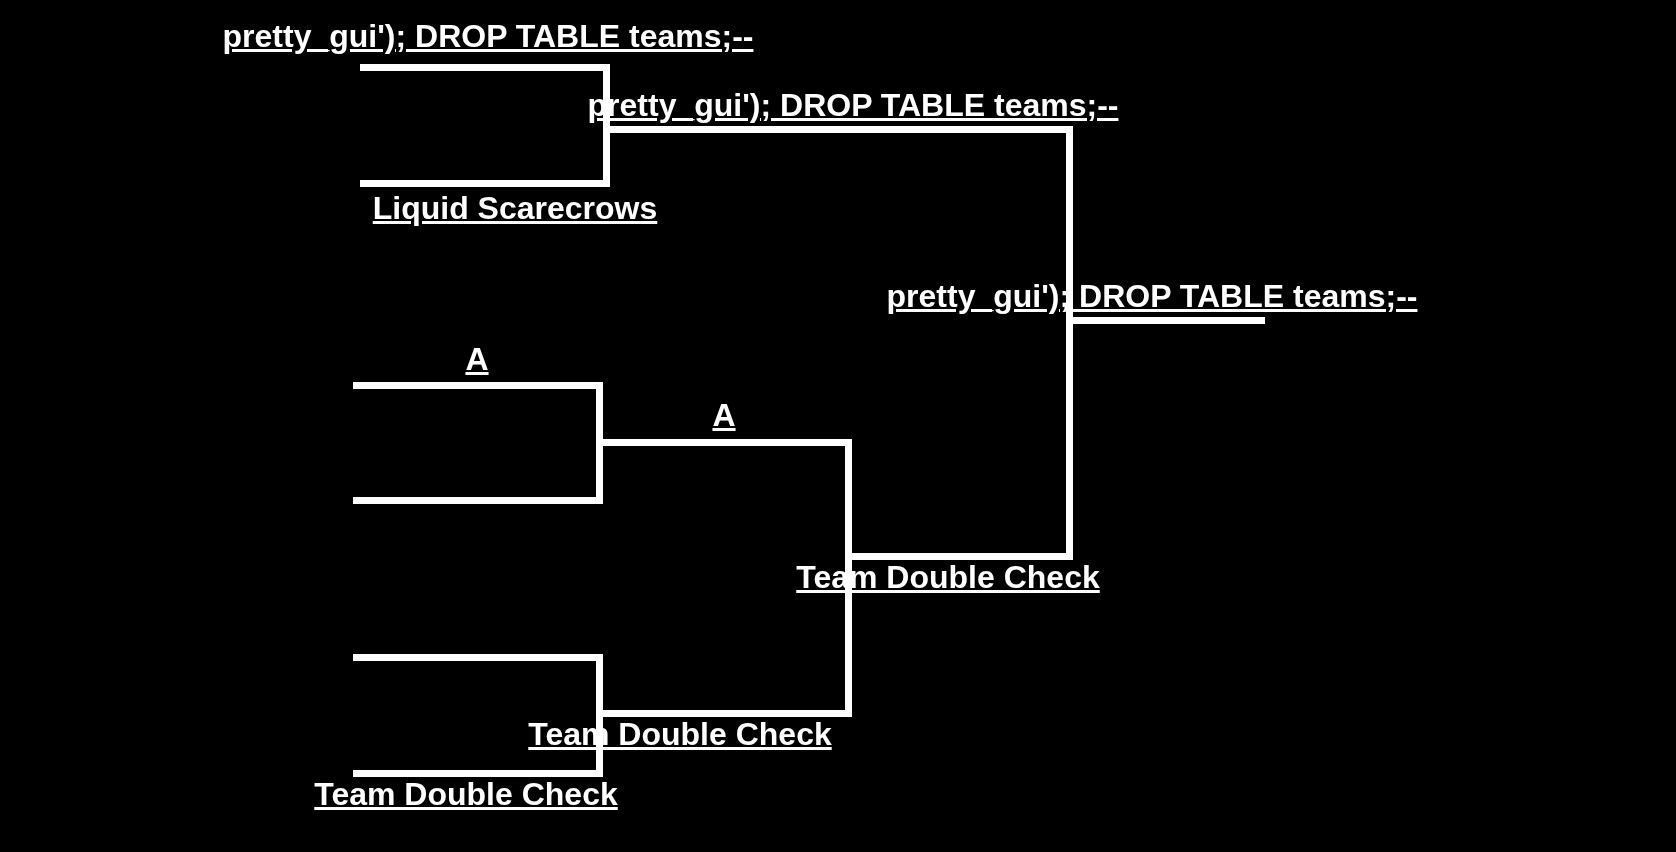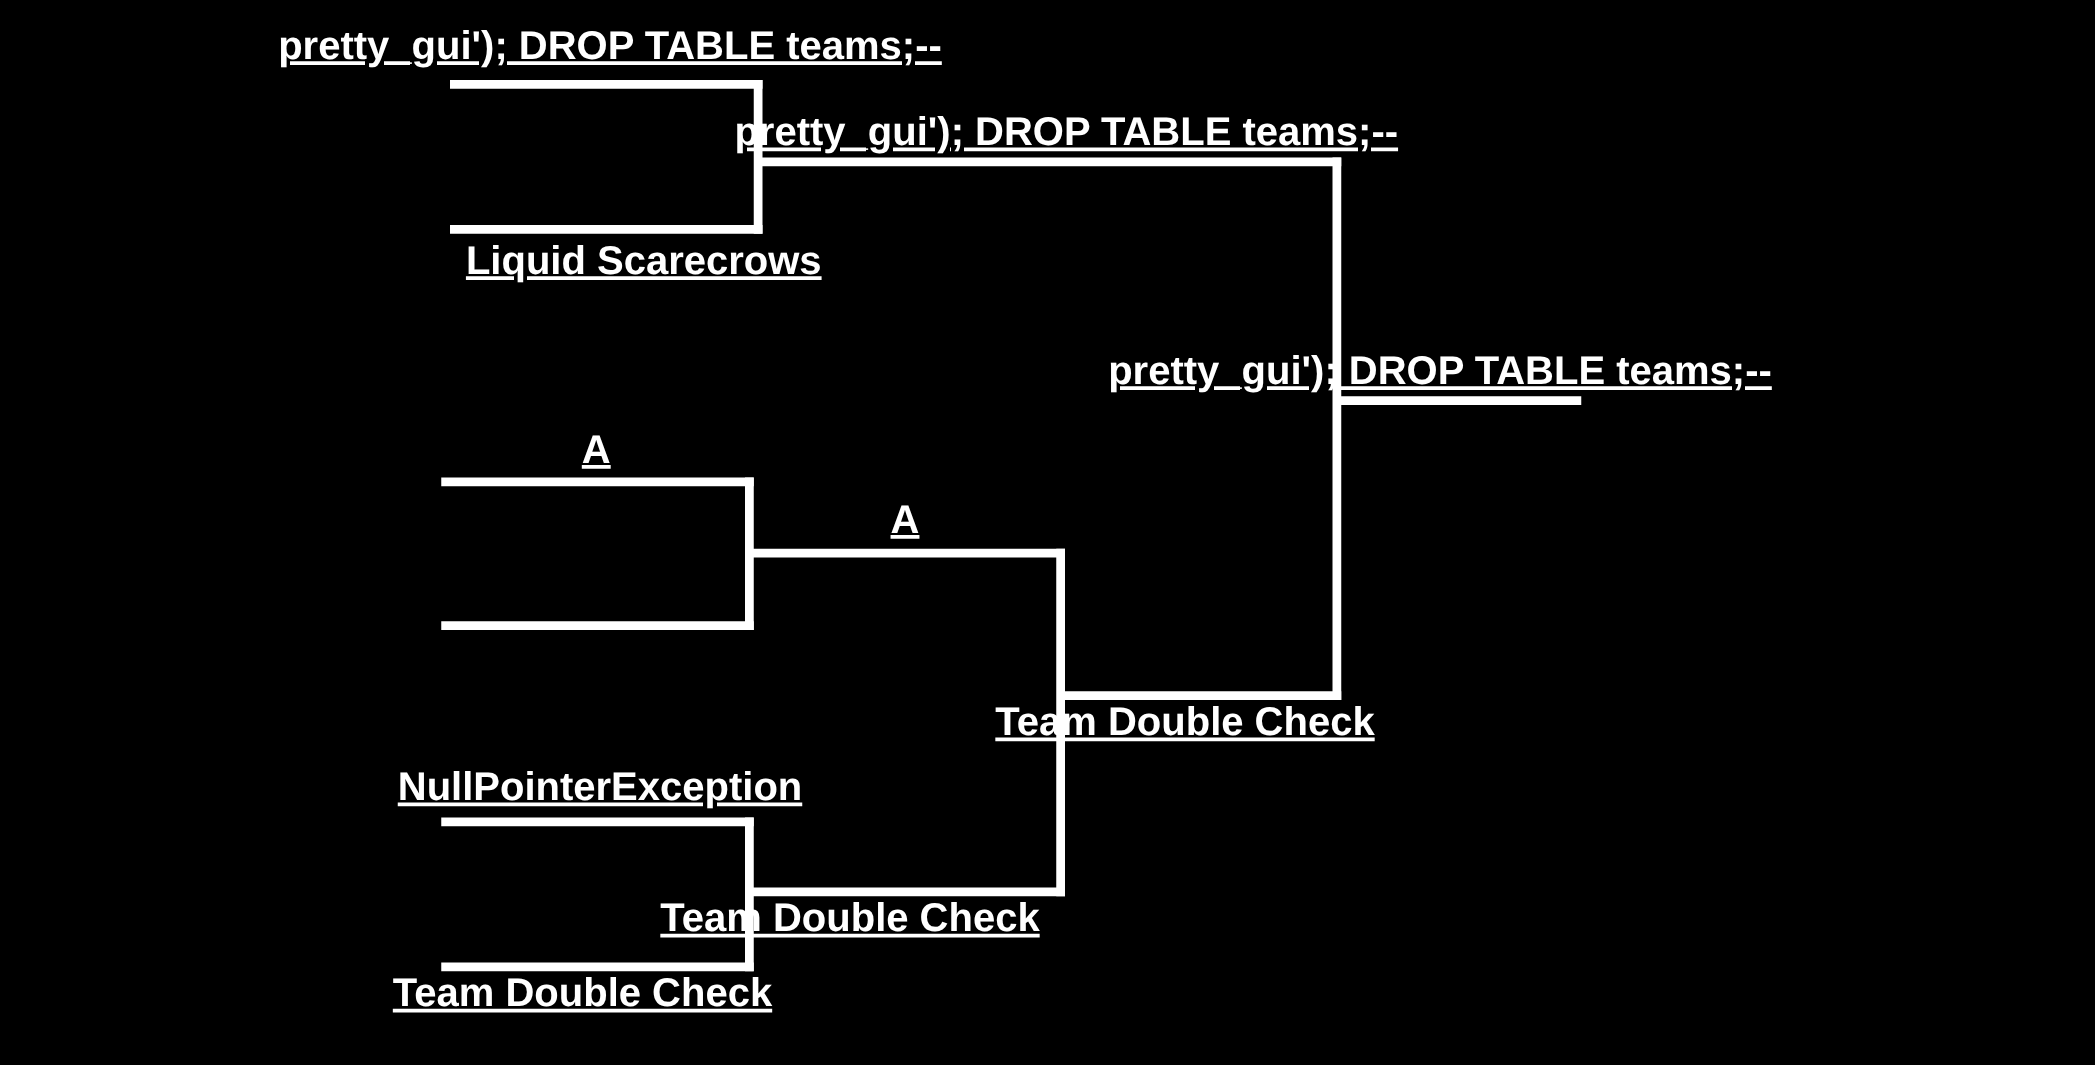--- a/index.html
+++ b/index.html
@@ -50,21 +50,20 @@
   <div class="bline" style="left:600px; top:439px; width:252px; height:7px;"></div>
 
   <div class="team-label" style="left:477px; top:343px;">A</div>
   <div class="team-label" style="left:724px; top:399px;">A</div>
 
   <div class="bline" style="left:353px; top:654px; width:250px; height:7px;"></div>
   <div class="bline" style="left:596px; top:654px; width:7px; height:123px;"></div>
   <div class="bline" style="left:353px; top:770px; width:250px; height:7px;"></div>
   <div class="bline" style="left:600px; top:710px; width:252px; height:7px;"></div>
 
-  <div class="team-label" style="left:480px; top:613px;">NullPointerException</div>
   <div class="team-label" style="left:466px; top:778px;">Team Double Check</div>
   <div class="team-label" style="left:680px; top:718px;">Team Double Check</div>
 
   <div class="bline" style="left:845px; top:439px; width:7px; height:278px;"></div>
   <div class="bline" style="left:849px; top:553px; width:224px; height:7px;"></div>
   <div class="team-label" style="left:948px; top:561px;">Team Double Check</div>
 
   <div class="bline" style="left:1066px; top:126px; width:7px; height:434px;"></div>
   <div class="bline" style="left:1070px; top:317px; width:195px; height:7px;"></div>
   <div class="team-label" style="left:1152px; top:280px;">pretty_gui'); DROP TABLE teams;--</div>

